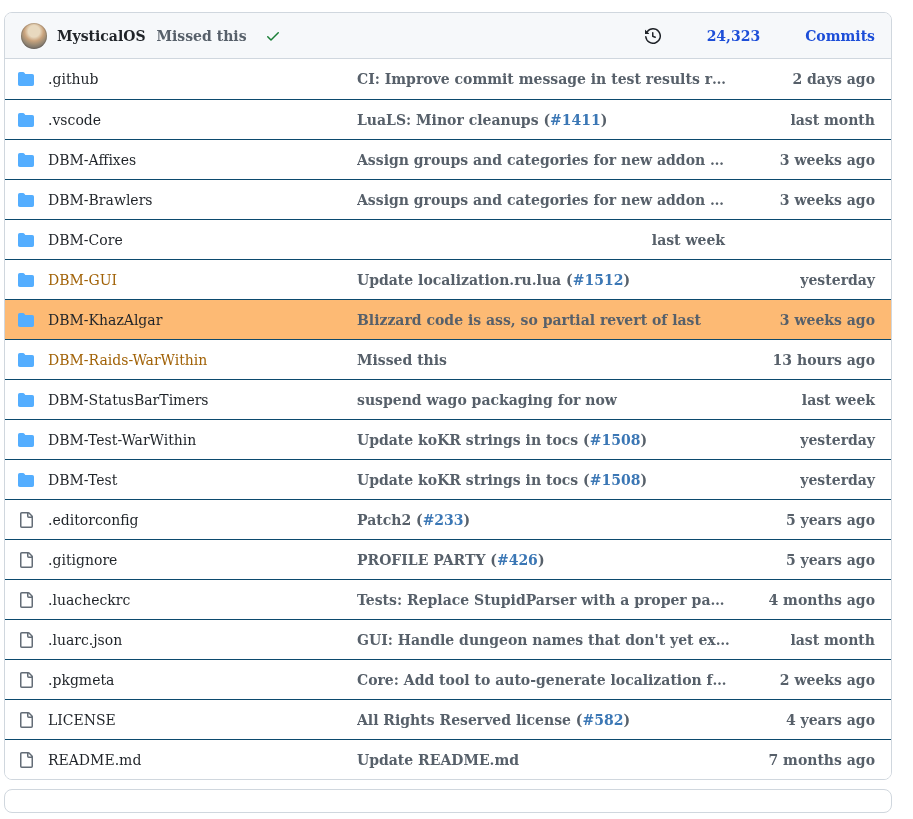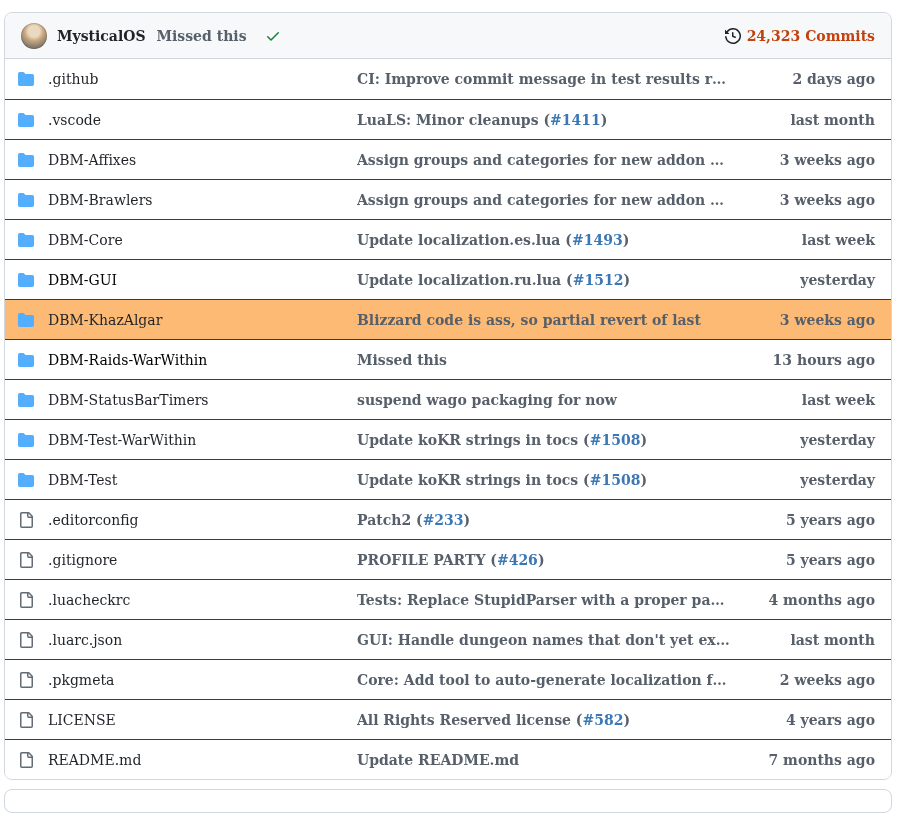--- a/index.html
+++ b/index.html
@@ -33,21 +33,21 @@
     width: 26px; height: 26px; border-radius: 50%;
     background: radial-gradient(circle at 50% 32%, #e8d9bf 0 26%, #c9a37d 44%, #9a8a74 62%, #787068 78%, #635f58 100%);
     box-shadow: inset 0 0 0 1px rgba(27,31,36,.15);
     flex: none;
   }
   .author { font-weight: 700; margin-left: 10px; color: #1f2328; }
   .head-msg { margin-left: 11px; color: #57606a; font-weight: 600; }
   .check-icon { margin-left: 18px; display: inline-flex; }
   .head-right { margin-left: auto; display: flex; align-items: center; }
   .sha-time { color: #57606a; font-weight: 600; }
-  .history { display: flex; align-items: center; margin-left: 22px; color: #c2410c; }
+  .history { display: flex; align-items: center; margin-left: 22px; color: #1d4ed8; gap: 40px; }
   .history svg { margin-right: 6px; }
   .commits-count { font-weight: 700; }
   .commits-label { font-weight: 700; margin-left: 5px; }
 
   
   .row {
     display: grid;
     grid-template-columns: 352px minmax(0,1fr) 150px;
     align-items: center;
     height: 40px;
@@ -59,21 +59,21 @@
   .row.highlight { background: #fdba74; }
   .name-cell { display: flex; align-items: center; padding-left: 13px; min-width: 0; }
   .name-cell svg { flex: none; }
   .fname {
     margin-left: 14px;
     font-weight: 400;
     color: #1f2328;
     white-space: nowrap;
     text-decoration: none;
   }
-  .fname.visited { color: #000000; }
+  .fname.visited { color: #a16207; }
   .msg-cell {
     color: #57606a;
     font-weight: 600;
     white-space: nowrap;
     overflow: hidden;
     text-overflow: ellipsis;
     padding-right: 10px;
   }
   .pr-link { color: #3b77b5; font-weight: 600; text-decoration: none; }
   .date-cell {
@@ -173,23 +173,20 @@
     <span class="date-cell">3 weeks ago</span>
   </div>
         <div class="row">
     <span class="name-cell">
       <svg class="icon-folder" width="16" height="16" viewBox="0 0 16 16" fill="#54aeff" aria-hidden="true">
         <path d="M1.75 1A1.75 1.75 0 0 0 0 2.75v10.5C0 14.216.784 15 1.75 15h12.5A1.75 1.75 0 0 0 16 13.25v-8.5A1.75 1.75 0 0 0 14.25 3H7.5a.25.25 0 0 1-.2-.1l-.9-1.2C6.07 1.26 5.55 1 5 1H1.75Z"></path>
       </svg>
 
       <a class="fname">DBM-Core</a>
     </span>
-    <span class="msg-cell">
-      <span>Update localization.es.lua (</span><a class="pr-link">#1493</a><span>)</span>
-    </span>
     <span class="date-cell">last week</span>
   </div>
         <div class="row">
     <span class="name-cell">
       <svg class="icon-folder" width="16" height="16" viewBox="0 0 16 16" fill="#54aeff" aria-hidden="true">
         <path d="M1.75 1A1.75 1.75 0 0 0 0 2.75v10.5C0 14.216.784 15 1.75 15h12.5A1.75 1.75 0 0 0 16 13.25v-8.5A1.75 1.75 0 0 0 14.25 3H7.5a.25.25 0 0 1-.2-.1l-.9-1.2C6.07 1.26 5.55 1 5 1H1.75Z"></path>
       </svg>
 
       <a class="fname visited">DBM-GUI</a>
     </span>

